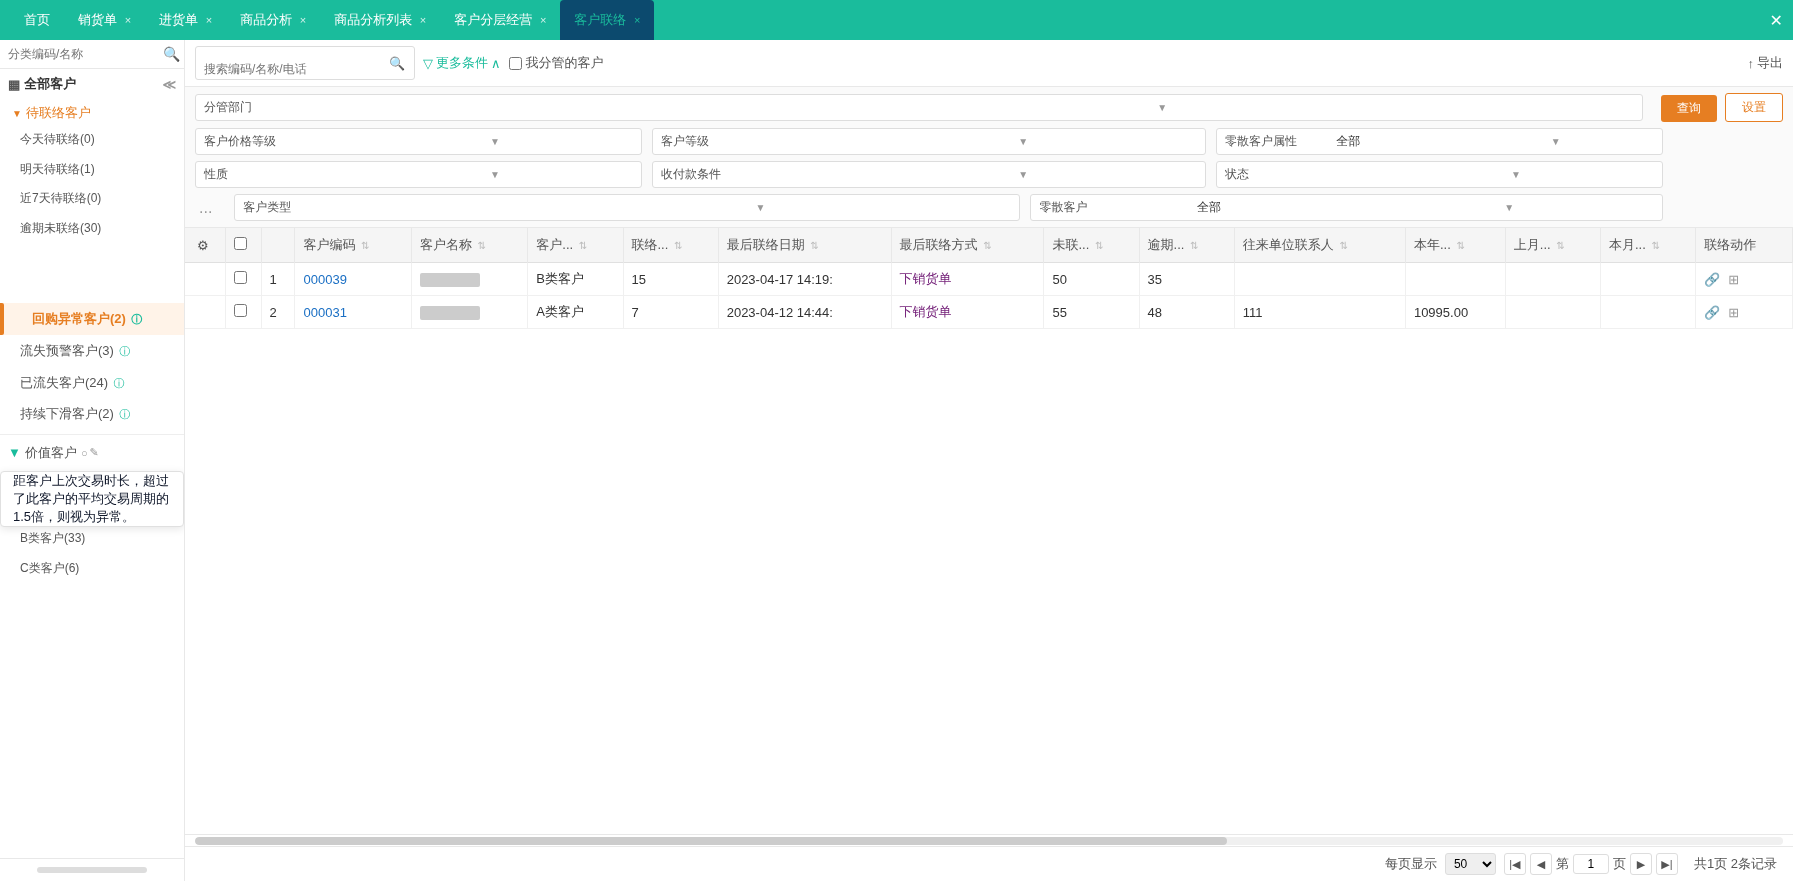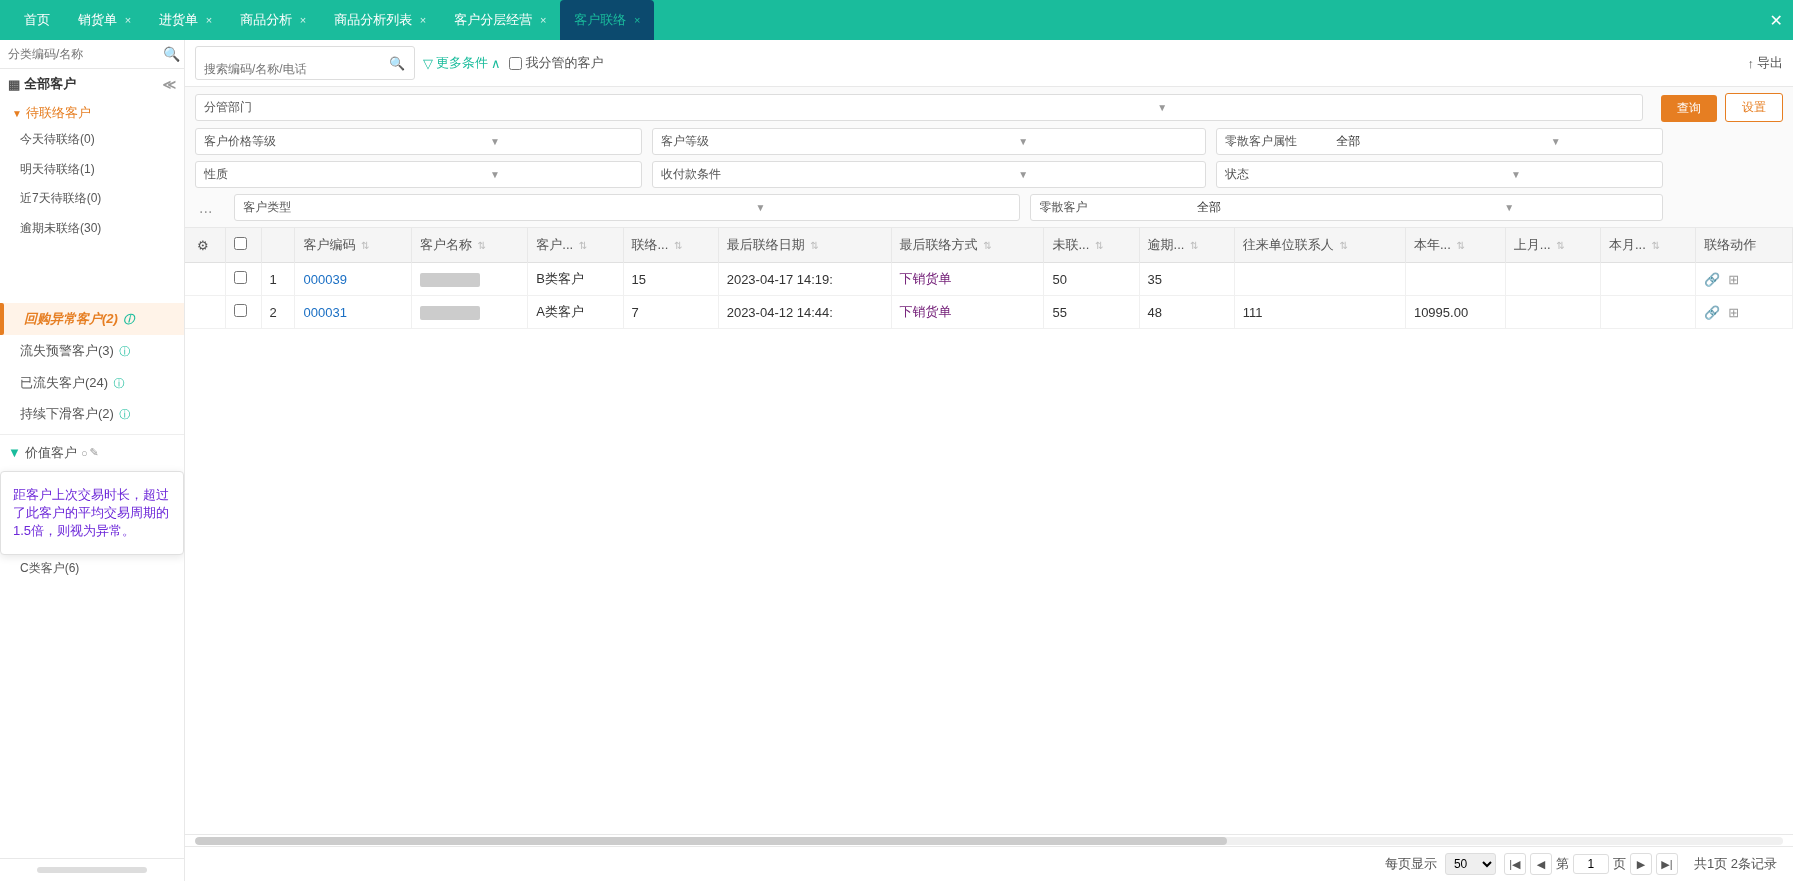--- a/index.html
+++ b/index.html
@@ -142,21 +142,21 @@
 
     
     .table-container::-webkit-scrollbar { height: 8px; width: 8px; }
     .table-container::-webkit-scrollbar-track { background: #f1f1f1; }
     .table-container::-webkit-scrollbar-thumb { background: #ccc; border-radius: 4px; }
 
     
     .tooltip-box {
       position: absolute; top: 228px; left: 0; z-index: 100;
       background: #fff; border: 1px solid #e0e0e0; border-radius: 4px;
-      padding: 14px 12px; color: #6d28d9; font-size: 12px; max-width: 340px;
+      padding: 0 12px; color: #0f172a; font-size: 12px; max-width: 340px;
       box-shadow: 0 2px 8px rgba(0,0,0,0.1);
     }
 
     
     .sidebar-bottom { border-top: 1px solid #e8e8e8; padding: 4px 0; }
 
     .active-sidebar-item {
       background: #fff3e8; color: #e67e22 !important; font-weight: bold;
     }
     .orange-bar {
@@ -226,21 +226,21 @@
       <div style="position:relative">
         <div class="tooltip-box">
           <span>距客户上次交易时长，超过了此客户的平均交易周期的1.5倍，则视为异常。</span>
         </div>
       </div>
 
       <div style="height: 60px;"></div>
 
       <div class="sidebar-item-wrapper">
         <div class="orange-bar"></div>
-        <div class="sidebar-item active-sidebar-item" style="padding-left:24px;font-style:italic;">
+        <div class="sidebar-item active-sidebar-item" style="padding-left:32px;">
           <span>回购异常客户(2)</span>
           <span style="color:#1abc9c; font-size:11px; margin-left:2px;">ⓘ</span>
         </div>
       </div>
       <div class="sidebar-item">
         <span>流失预警客户(3)</span>
         <span style="color:#1abc9c; font-size:11px; margin-left:2px;">ⓘ</span>
       </div>
       <div class="sidebar-item">
         <span>已流失客户(24)</span>

